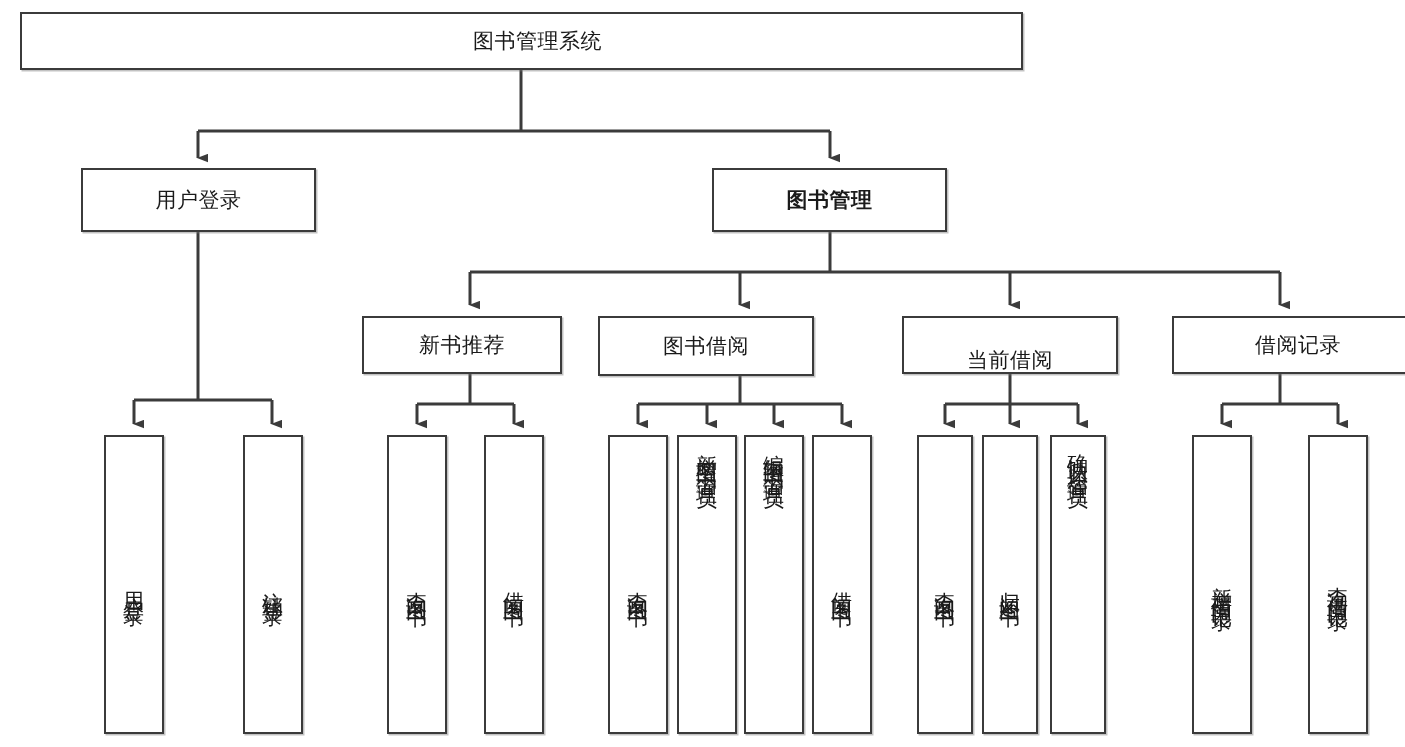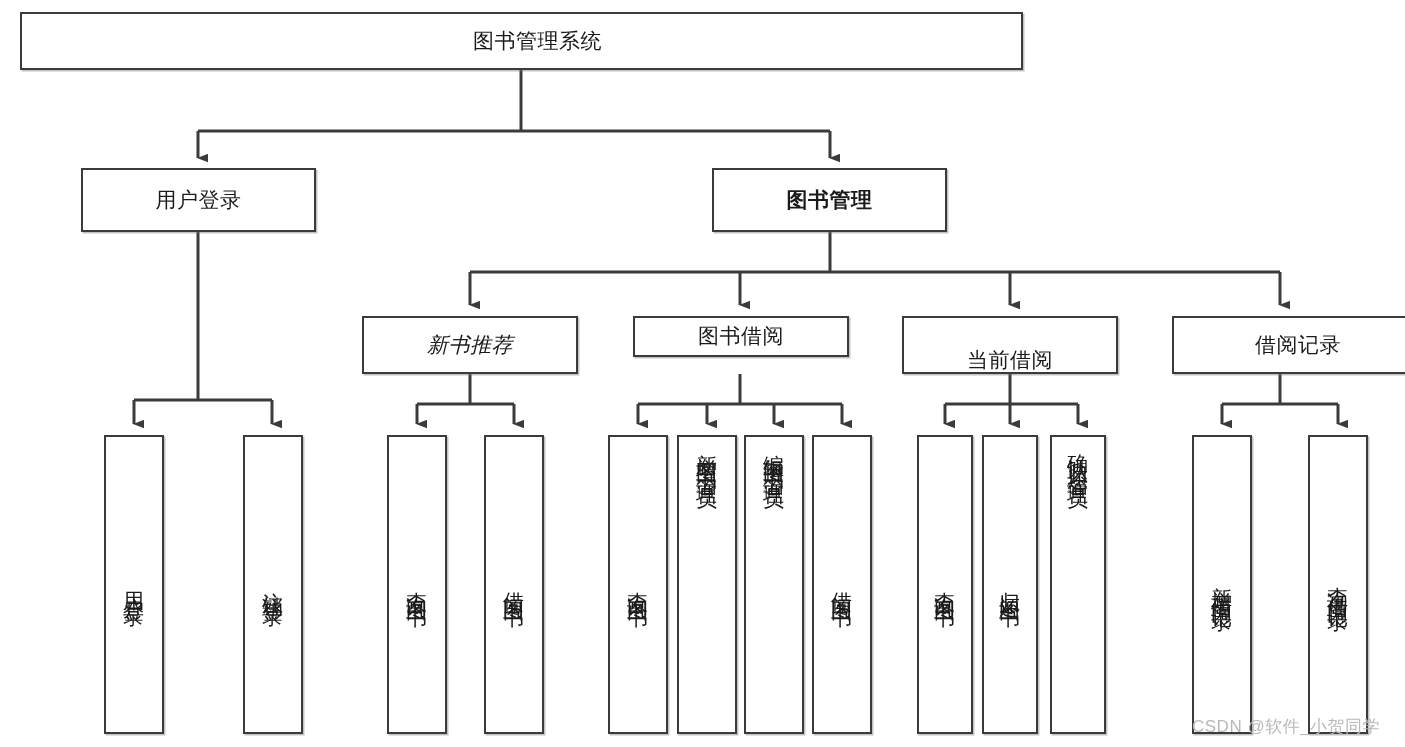--- a/index.html
+++ b/index.html
@@ -130,24 +130,24 @@
     <span class="label">图书管理系统</span>
   </div>
 
   <div class="node horiz" style="left:81px; top:168px; width:235px; height:64px;">
     <span class="label">用户登录</span>
   </div>
   <div class="node horiz" style="left:712px; top:168px; width:235px; height:64px;font-weight:bold;">
     <span class="label">图书管理</span>
   </div>
 
-  <div class="node horiz" style="left:362px; top:316px; width:216px; height:58px;font-style:italic;">
+  <div class="node horiz" style="left:362px; top:316px; width:200px; height:58px;">
     <span class="label">新书推荐</span>
   </div>
-  <div class="node horiz" style="left:633px; top:316px; width:216px; height:41px;">
+  <div class="node horiz" style="left:598px; top:316px; width:216px; height:60px;">
     <span class="label">图书借阅</span>
   </div>
   <div class="node horiz" style="left:902px; top:316px; width:216px; height:58px;align-items:flex-end;">
     <span class="label">当前借阅</span>
   </div>
   <div class="node horiz" style="left:1172px; top:316px; width:252px; height:58px;">
     <span class="label">借阅记录</span>
   </div>
 
   <div class="node vert centered" style="left:104px; top:435px; width:60px; height:299px;">
@@ -187,15 +187,14 @@
     <span class="label">确认归还（管理员）</span>
   </div>
 
   <div class="node vert centered" style="left:1192px; top:435px; width:60px; height:299px;">
     <span class="label">新增借阅记录</span>
   </div>
   <div class="node vert centered" style="left:1308px; top:435px; width:60px; height:299px;">
     <span class="label">查询借阅记录</span>
   </div>
 
-  <div class="watermark" style="left:1192px; top:715px;">CSDN @软件_小贺同学</div>
 
 </div>
 
 </body></html>

